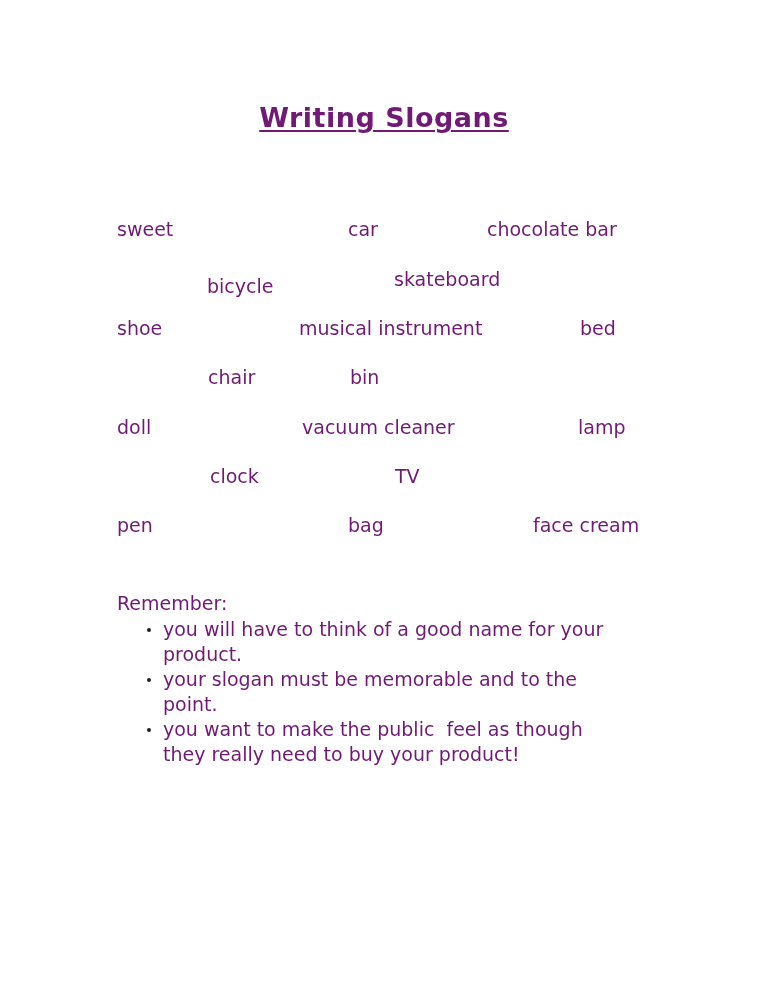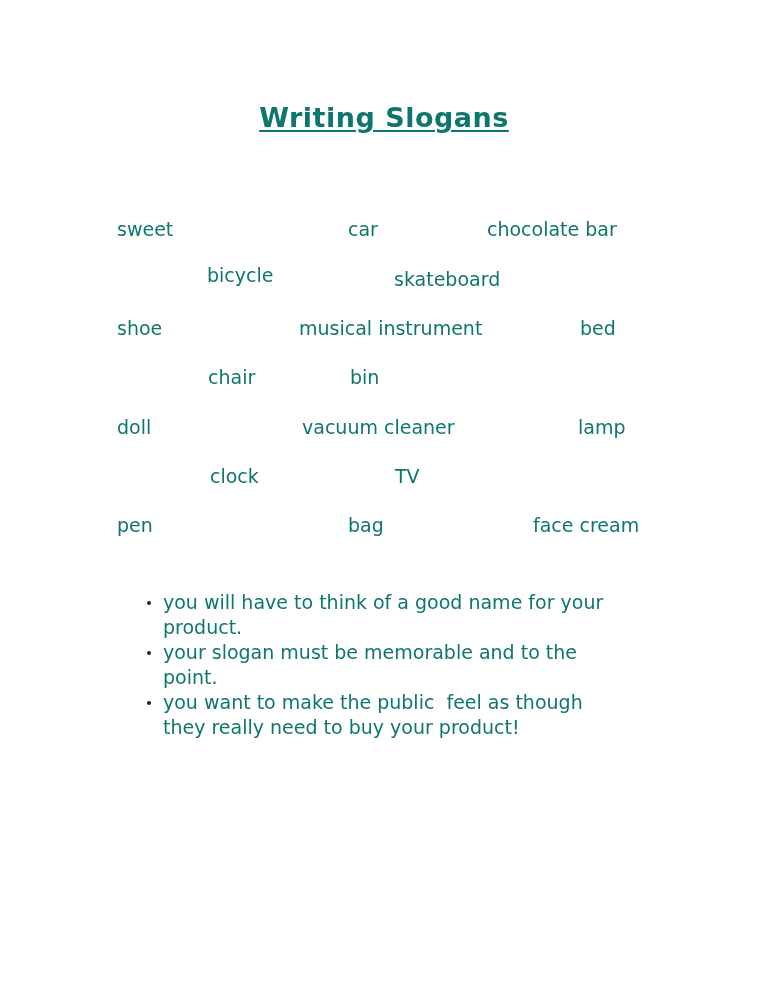--- a/index.html
+++ b/index.html
@@ -3,21 +3,21 @@
 <meta charset="utf-8">
 <style>
   html,body{margin:0;padding:0;}
   body{background:#ffffff;}
   .page{
     position:relative;
     width:768px;
     height:994px;
     background:#ffffff;
     font-family:"DejaVu Sans", sans-serif;
-    color:#0f766e;
+    color:#701a75;
     overflow:hidden;
   }
   .title{
     position:absolute;
     top:84px;
     left:0;
     width:100%;
     text-align:center;
     font-size:27px;
     font-weight:800;
@@ -35,21 +35,21 @@
     line-height:31px;
   }
   .word{
     position:absolute;
     font-size:19px;
     white-space:nowrap;
   }
   [data-name="word-sweet"]{left:117px;top:218px;}
   [data-name="word-car"]{left:348px;top:218px;}
   [data-name="word-chocolate-bar"]{left:487px;top:218px;text-align:center;}
-  [data-name="word-bicycle"]{left:207px;top:264px;}
+  [data-name="word-bicycle"]{left:207px;top:275px;}
   [data-name="word-skateboard"]{left:394px;top:268px;}
   [data-name="word-shoe"]{left:117px;top:317px;}
   [data-name="word-musical-instrument"]{left:299px;top:317px;}
   [data-name="word-bed"]{left:580px;top:317px;}
   [data-name="word-chair"]{left:208px;top:366px;}
   [data-name="word-bin"]{left:350px;top:366px;}
   [data-name="word-doll"]{left:117px;top:416px;}
   [data-name="word-vacuum-cleaner"]{left:302px;top:416px;}
   [data-name="word-lamp"]{left:578px;top:416px;}
   [data-name="word-clock"]{left:210px;top:465px;}
@@ -113,20 +113,21 @@
     <span class="word" data-name="word-vacuum-cleaner">vacuum cleaner</span>
     <span class="word" data-name="word-lamp">lamp</span>
     <span class="word" data-name="word-clock">clock</span>
     <span class="word" data-name="word-tv">TV</span>
     <span class="word" data-name="word-pen">pen</span>
     <span class="word" data-name="word-bag">bag</span>
     <span class="word" data-name="word-face-cream">face cream</span>
   </div>
 
   <div class="remember" data-name="remember-section">
+    <div class="remember-heading" data-name="remember-heading">Remember:</div>
     <ul class="remember-list" data-name="remember-list">
       <li data-name="remember-bullet-1">you will have to think of a good name for your product.</li>
       <li data-name="remember-bullet-2">your slogan must be memorable and to the point.</li>
       <li data-name="remember-bullet-3">you want to make the public  feel as though they really need to buy your product!</li>
     </ul>
   </div>
 
 </div>
 
 </body></html>

